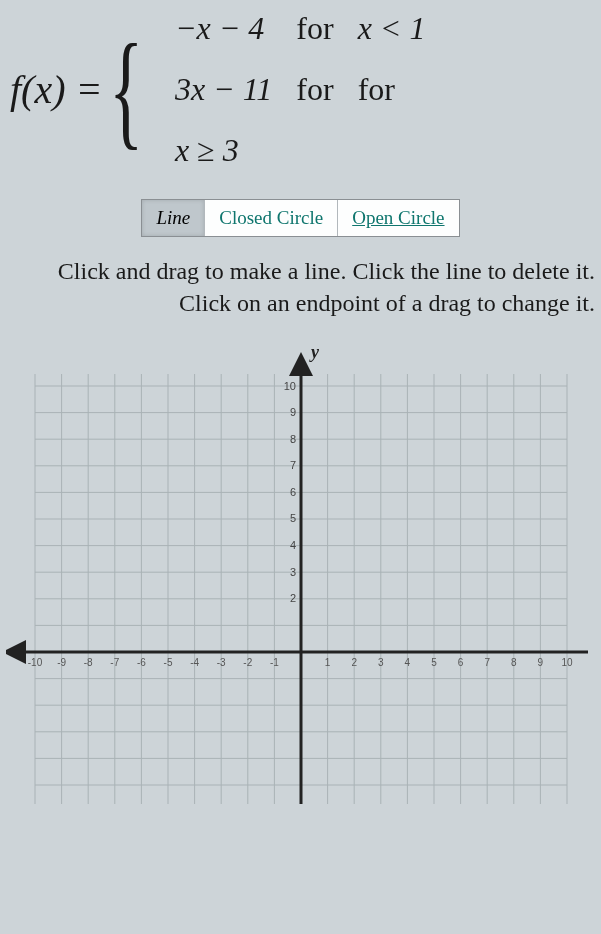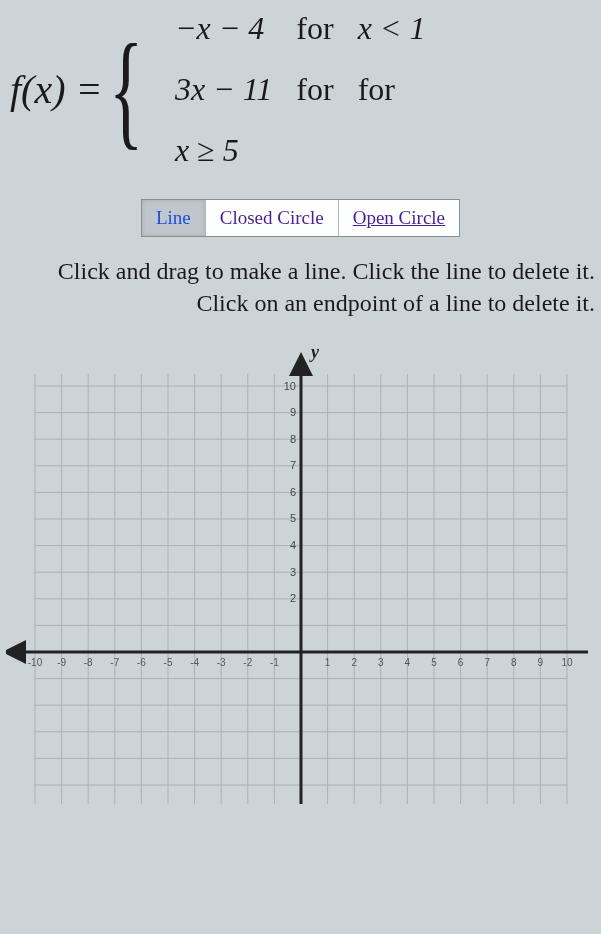--- a/index.html
+++ b/index.html
@@ -56,30 +56,31 @@
   }
   .toolbar-inner {
     display: flex;
     border: 1px solid #8a8f93;
     background: #f7f9fa;
   }
   .tool-btn {
     padding: 7px 14px;
     font-family: Georgia, 'Times New Roman', serif;
     font-size: 19px;
-    color: #4c1d95;
+    color: #0f766e;
     border-right: 1px solid #b2b8bc;
     cursor: pointer;
     background: #fdfefe;
   }
   .tool-btn:last-child { border-right: none; text-decoration: underline; }
   .tool-btn.selected {
     background: #bfc7cc;
-    color: #1d4ed8;
+    color: #000000;
     box-shadow: inset 0 0 4px rgba(0,0,0,0.15);
+    font-style: italic;
   }
 
   .instructions {
     text-align: right;
     font-size: 24px;
     line-height: 1.35;
     padding: 0 6px;
     margin-bottom: 14px;
   }
 
@@ -103,35 +104,35 @@
     <span class="brace">{</span>
     <div class="pieces">
       <span class="expr">−x − 4</span>
       <span class="for">for</span>
       <span class="cond">x &lt; 1</span>
 
       <span class="expr">3x − 11</span>
       <span class="for">for</span>
 
       <span class="for">for</span>
-      <span class="cond">x ≥ 5</span>
+      <span class="cond">x ≥ 3</span>
     </div>
   </div>
 
   <div class="toolbar">
     <div class="toolbar-inner">
       <div class="tool-btn selected">Line</div>
       <div class="tool-btn">Closed Circle</div>
       <div class="tool-btn">Open Circle</div>
     </div>
   </div>
 
   <div class="instructions">
     <div>Click and drag to make a line. Click the line to delete it.</div>
-    <div>Click on an endpoint of a line to delete it.</div>
+    <div>Click on an endpoint of a drag to change it.</div>
   </div>
 
   <div class="graph-wrap">
     <svg class="graph" viewBox="0 0 590 470">
 
       <defs>
         <marker id="arrow" viewBox="0 0 10 10" refX="5" refY="5" markerWidth="8" markerHeight="8" orient="auto-start-reverse">
           <path d="M 0 0 L 10 5 L 0 10 z" fill="#222"></path>
         </marker>
       </defs>

